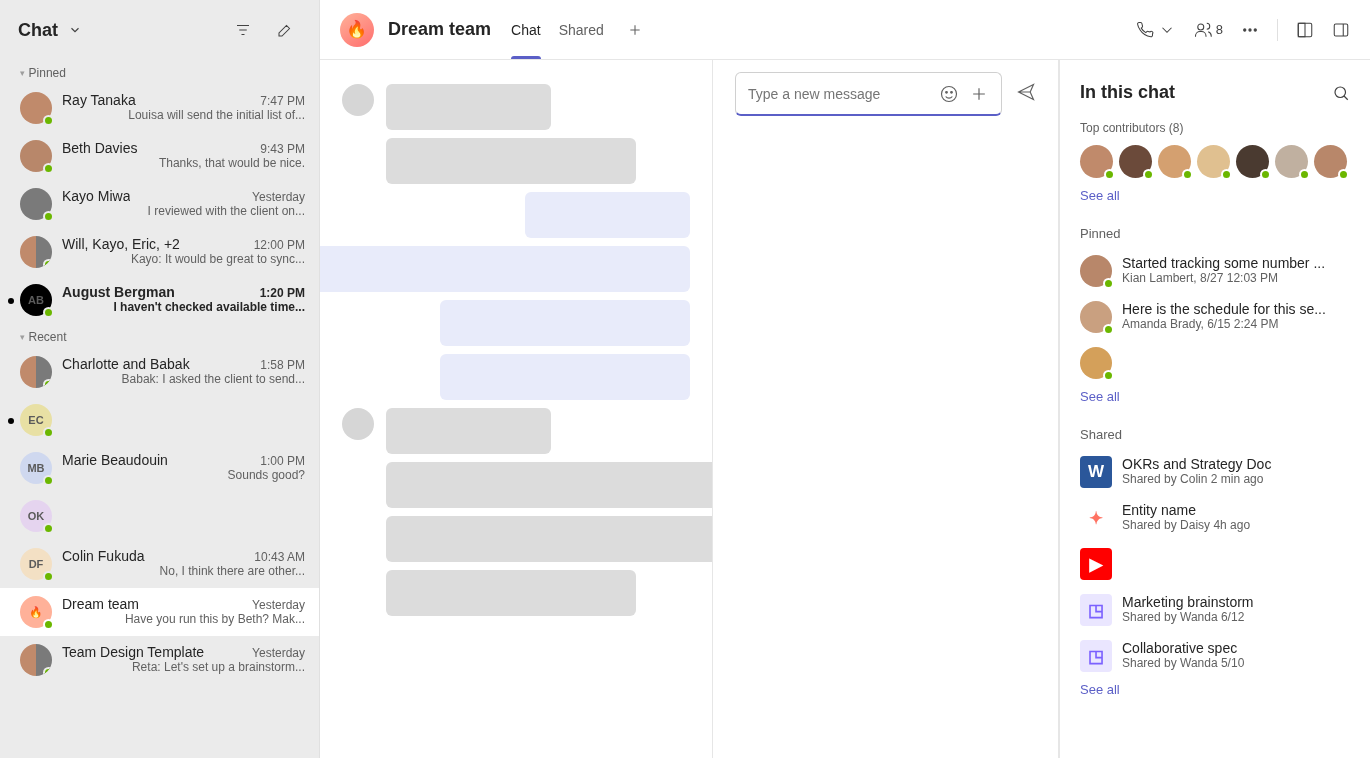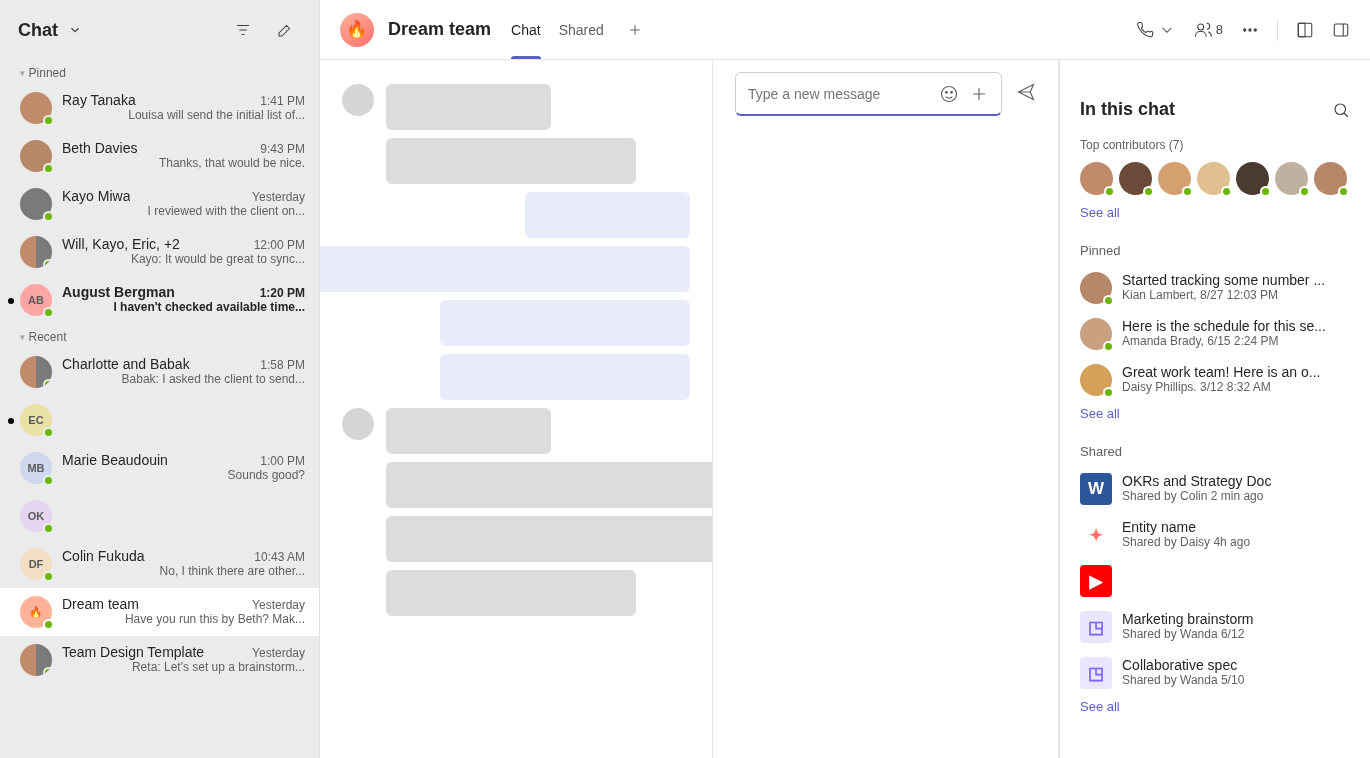--- a/index.html
+++ b/index.html
@@ -62,21 +62,21 @@
 .composer { border: 1px solid #d0d0d0; border-bottom: 2px solid #5b5fc7; border-radius: 6px; height: 44px; display: flex; align-items: center; padding: 0 12px; gap: 10px; }
 .composer input { flex: 1; border: none; outline: none; font-size: 14px; background: transparent; }
 .composer svg { width: 20px; height: 20px; stroke: #616161; fill: none; stroke-width: 1.4; cursor: pointer; }
 .send-wrap { display: flex; align-items: center; gap: 14px; }
 .send-btn svg { width: 20px; height: 20px; stroke: #616161; fill: none; stroke-width: 1.4; }
 
 
 .main-row { flex: 1; display: flex; min-height: 0; }
 .center-col { flex: 1; display: flex; flex-direction: row; min-width: 0; border-right: 1px solid #e6e6e6; }
 .rpanel { width: 310px; padding: 22px 20px; overflow-y: auto; }
-.rpanel h2 { font-size: 18px; font-weight: 700; display: flex; justify-content: space-between; align-items: center; margin-top: 17px; }
+.rpanel h2 { font-size: 18px; font-weight: 700; display: flex; justify-content: space-between; align-items: center; }
 .rp-sub { font-size: 12px; color: #616161; margin-top: 18px; }
 .contrib-row { display: flex; gap: 6px; margin-top: 10px; }
 .contrib-row .avatar { width: 33px; height: 33px; }
 .contrib-row .avatar .presence { border-color: #fff; }
 .link { font-size: 13px; color: #5b5fc7; margin-top: 10px; cursor: pointer; display: inline-block; }
 .rp-section-title { font-size: 13px; color: #616161; margin-top: 22px; }
 .rp-item { display: flex; gap: 10px; margin-top: 14px; align-items: flex-start; }
 .rp-item .avatar { width: 32px; height: 32px; }
 .rp-item .avatar .presence { border-color: #fff; }
 .rp-item-body { flex: 1; min-width: 0; }
@@ -109,21 +109,21 @@
     </div>
     <div id="chat-list">
         <div class="sb-section-label">Pinned</div>
         <div class="chat-item">
           <div class="avatar" style="background:#c08a6b">
             <div class="presence"></div>
           </div>
           <div class="chat-body">
             <div class="chat-row1">
               <span class="chat-name">Ray Tanaka</span>
-              <span class="chat-time">1:41 PM</span>
+              <span class="chat-time">7:47 PM</span>
             </div>
             <div class="chat-preview">Louisa will send the initial list of...</div>
           </div>
         </div>
         <div class="chat-item">
           <div class="avatar" style="background:#b8876a">
             <div class="presence"></div>
           </div>
           <div class="chat-body">
             <div class="chat-row1">
@@ -154,21 +154,21 @@
           <div class="chat-body">
             <div class="chat-row1">
               <span class="chat-name">Will, Kayo, Eric, +2</span>
               <span class="chat-time">12:00 PM</span>
             </div>
             <div class="chat-preview">Kayo: It would be great to sync...</div>
           </div>
         </div>
         <div class="chat-item unread">
           <div class="dot"></div>
-          <div class="avatar" style="background:#fca5a5">AB<div class="presence"></div></div>
+          <div class="avatar" style="background:#000000">AB<div class="presence"></div></div>
           <div class="chat-body">
             <div class="chat-row1">
               <span class="chat-name">August Bergman</span>
               <span class="chat-time">1:20 PM</span>
             </div>
             <div class="chat-preview">I haven't checked available time...</div>
           </div>
         </div>
         <div class="sb-section-label">Recent</div>
         <div class="chat-item">
@@ -344,21 +344,21 @@
       </div>
 
       <div class="rpanel">
         <h2>
           <span>In this chat</span>
           <svg viewBox="0 0 24 24" width="18" height="18" stroke="#424242" fill="none" stroke-width="1.6">
               <circle cx="11" cy="11" r="7"></circle>
               <path d="M21 21l-5-5"></path>
             </svg>
         </h2>
-        <div class="rp-sub">Top contributors (7)</div>
+        <div class="rp-sub">Top contributors (8)</div>
         <div class="contrib-row" id="contrib-row">
             <div class="avatar" style="background: rgb(192, 138, 107);">
               <div class="presence"></div>
             </div>
             <div class="avatar" style="background: rgb(107, 74, 58);">
               <div class="presence"></div>
             </div>
             <div class="avatar" style="background: rgb(212, 160, 112);">
               <div class="presence"></div>
             </div>
@@ -393,24 +393,20 @@
                 <div class="presence"></div>
               </div>
               <div class="rp-item-body">
                 <div class="rp-item-title">Here is the schedule for this se...</div>
                 <div class="rp-item-sub">Amanda Brady, 6/15 2:24 PM</div>
               </div>
             </div>
             <div class="rp-item">
               <div class="avatar" style="background:#d4a05a">
                 <div class="presence"></div>
-              </div>
-              <div class="rp-item-body">
-                <div class="rp-item-title">Great work team! Here is an o...</div>
-                <div class="rp-item-sub">Daisy Phillips. 3/12 8:32 AM</div>
               </div>
             </div>
           </div>
         <span class="link">See all</span>
 
         <div class="rp-section-title">Shared</div>
         <div id="rp-shared">
             <div class="rp-item">
               <div class="file-ic" style="background:#2b579a;color:#fff;font-weight:700">W</div>
               <div class="rp-item-body">

